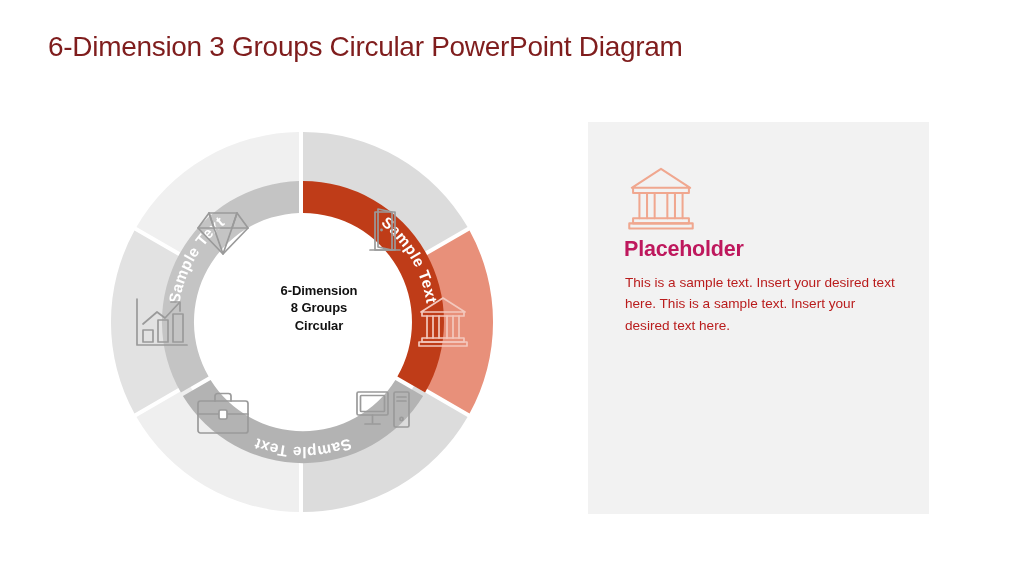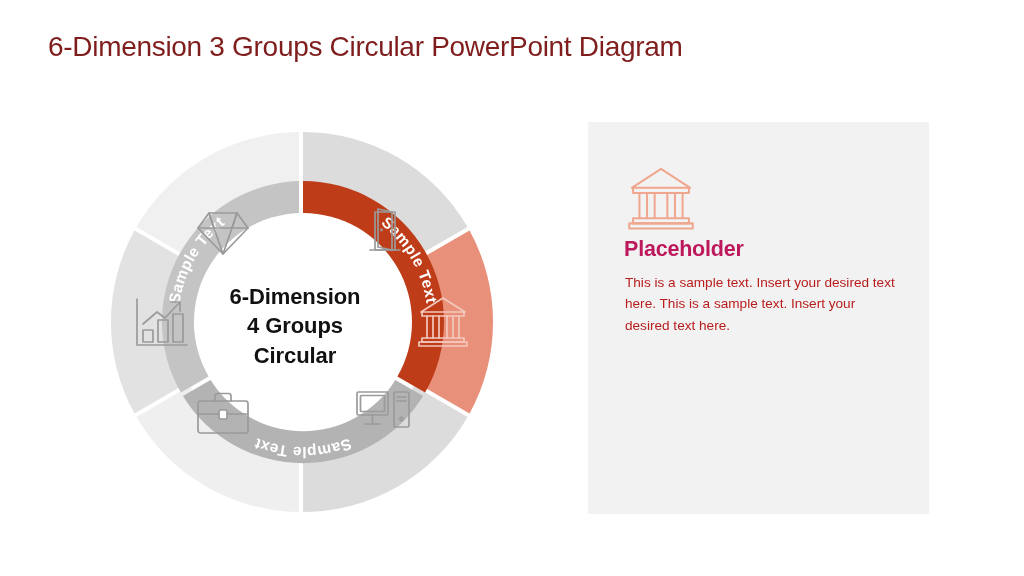--- a/index.html
+++ b/index.html
@@ -60,25 +60,25 @@
     fill: none;
     stroke-width: 1.7;
     stroke-linecap: round;
     stroke-linejoin: round;
   }
   .icon-gray { stroke: #9a9a9a; }
   .icon-light { stroke: #f3c8bd; }
 
   #center-text {
     position: absolute;
-    left: 120px;
+    left: 144px;
     top: 160px;
     width: 144px;
     text-align: center;
-    font-size: 22px;
+    font-size: 13px;
     font-weight: 700;
     line-height: 1.33;
     color: #111111;
     letter-spacing: -0.1px;
   }
   #center-text span { display: block; }
 
   
   #side-panel {
     position: absolute;
@@ -222,21 +222,21 @@
           <path d="M 12 3 L 40 3 L 51 18 L 26 44 L 1 18 Z"></path>
           <path d="M 1 18 L 51 18"></path>
           <path d="M 12 3 L 17 18 L 26 44 L 35 18 L 40 3"></path>
           <path d="M 17 18 L 12 3 M 35 18 L 40 3"></path>
         </g>
       </g>
     </svg>
 
     <div id="center-text">
       <span>6-Dimension</span>
-      <span>4 Groups</span>
+      <span>8 Groups</span>
       <span>Circular</span>
     </div>
   </div>
 
   <div id="side-panel">
     <svg id="panel-icon" viewBox="0 0 52 52">
       <g fill="none" stroke="#eda храм" style="display:none"></g>
       <g fill="none" stroke="#f0a78f" stroke-width="1.6" stroke-linecap="round" stroke-linejoin="round">
         <path d="M 26 3 L 49 18 L 3 18 Z"></path>
         <path d="M 4 18 L 4 22 L 48 22 L 48 18"></path>

